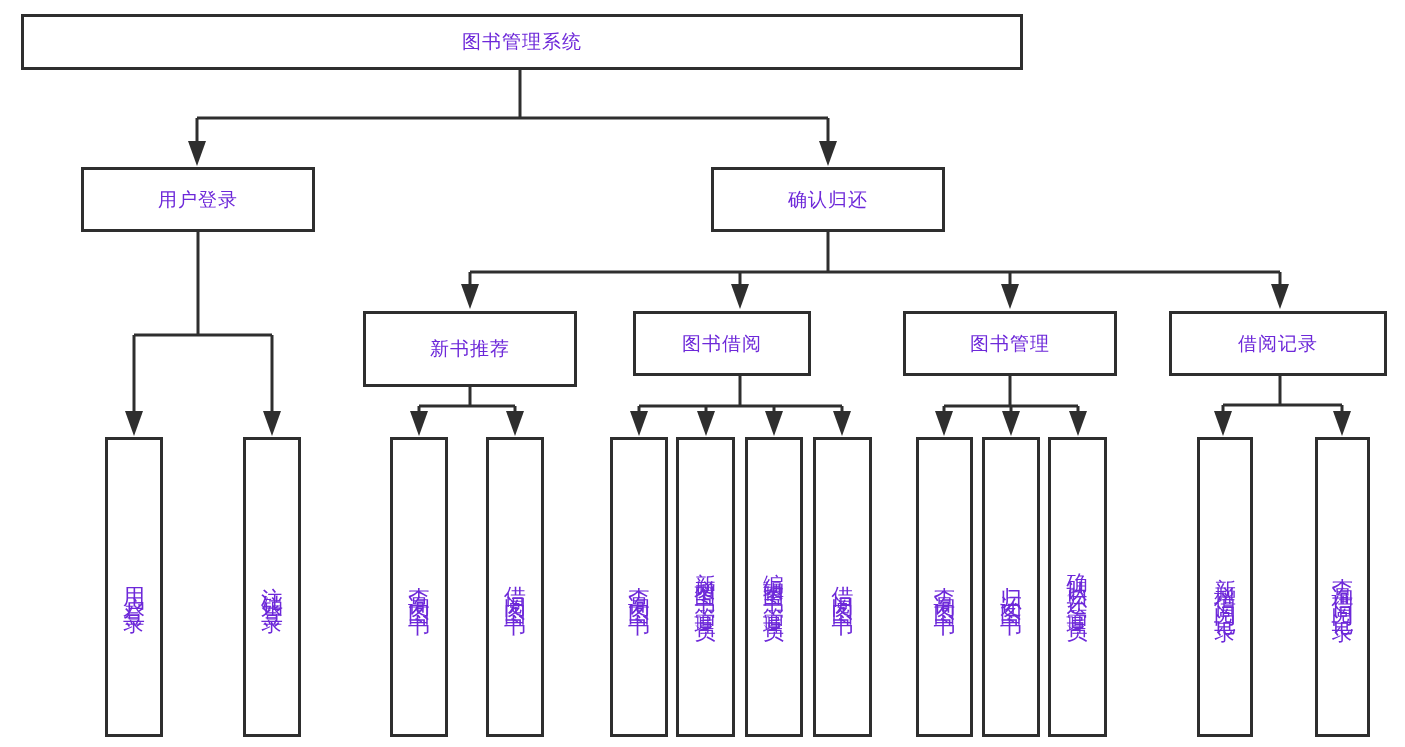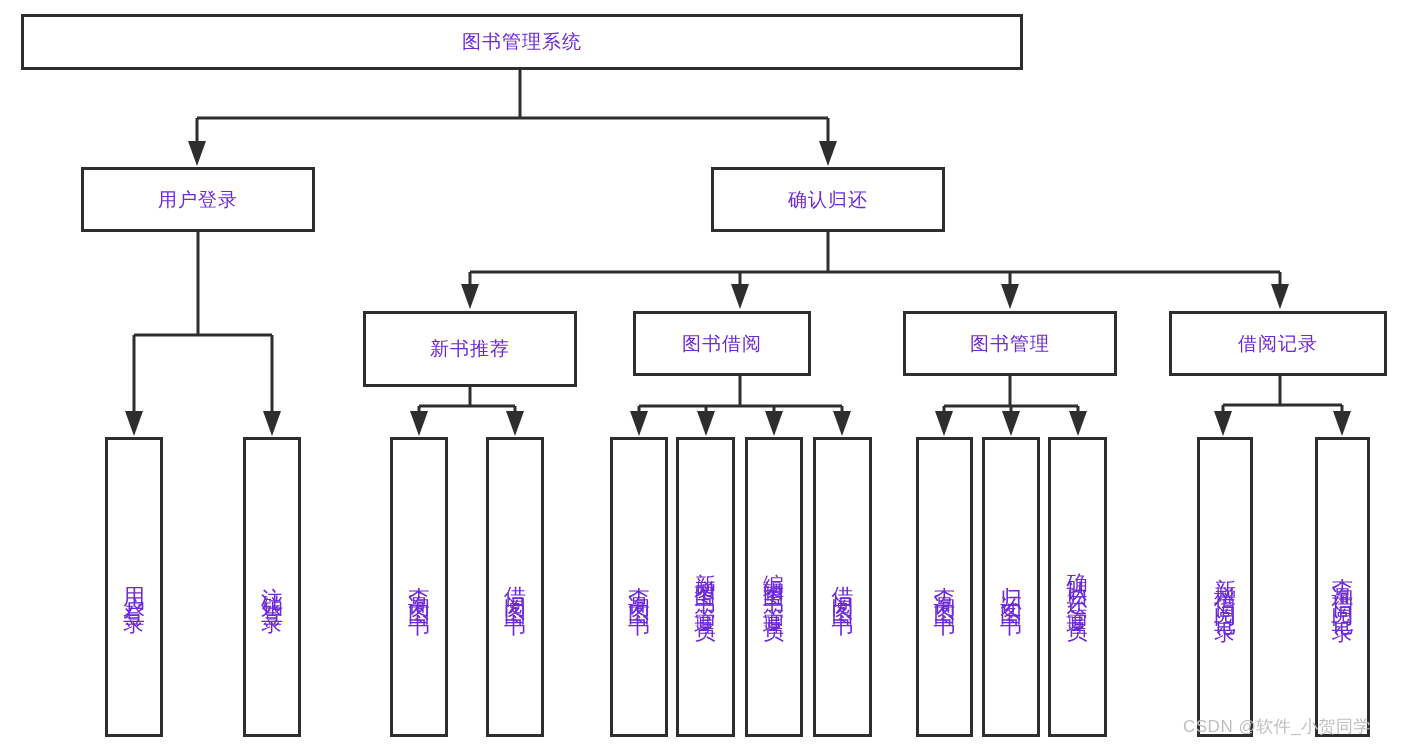--- a/index.html
+++ b/index.html
@@ -182,14 +182,13 @@
     <span>确认归还（管理员）</span>
   </div>
 
   <div class="node v-node" style="left:1197px; top:437px; width:56px; height:300px;">
     <span>新增借阅记录</span>
   </div>
   <div class="node v-node" style="left:1315px; top:437px; width:55px; height:300px;">
     <span>查询借阅记录</span>
   </div>
 
-  <div id="watermark">CSDN @软件_小贺同学</div>
 </div>
 
 </body></html>

